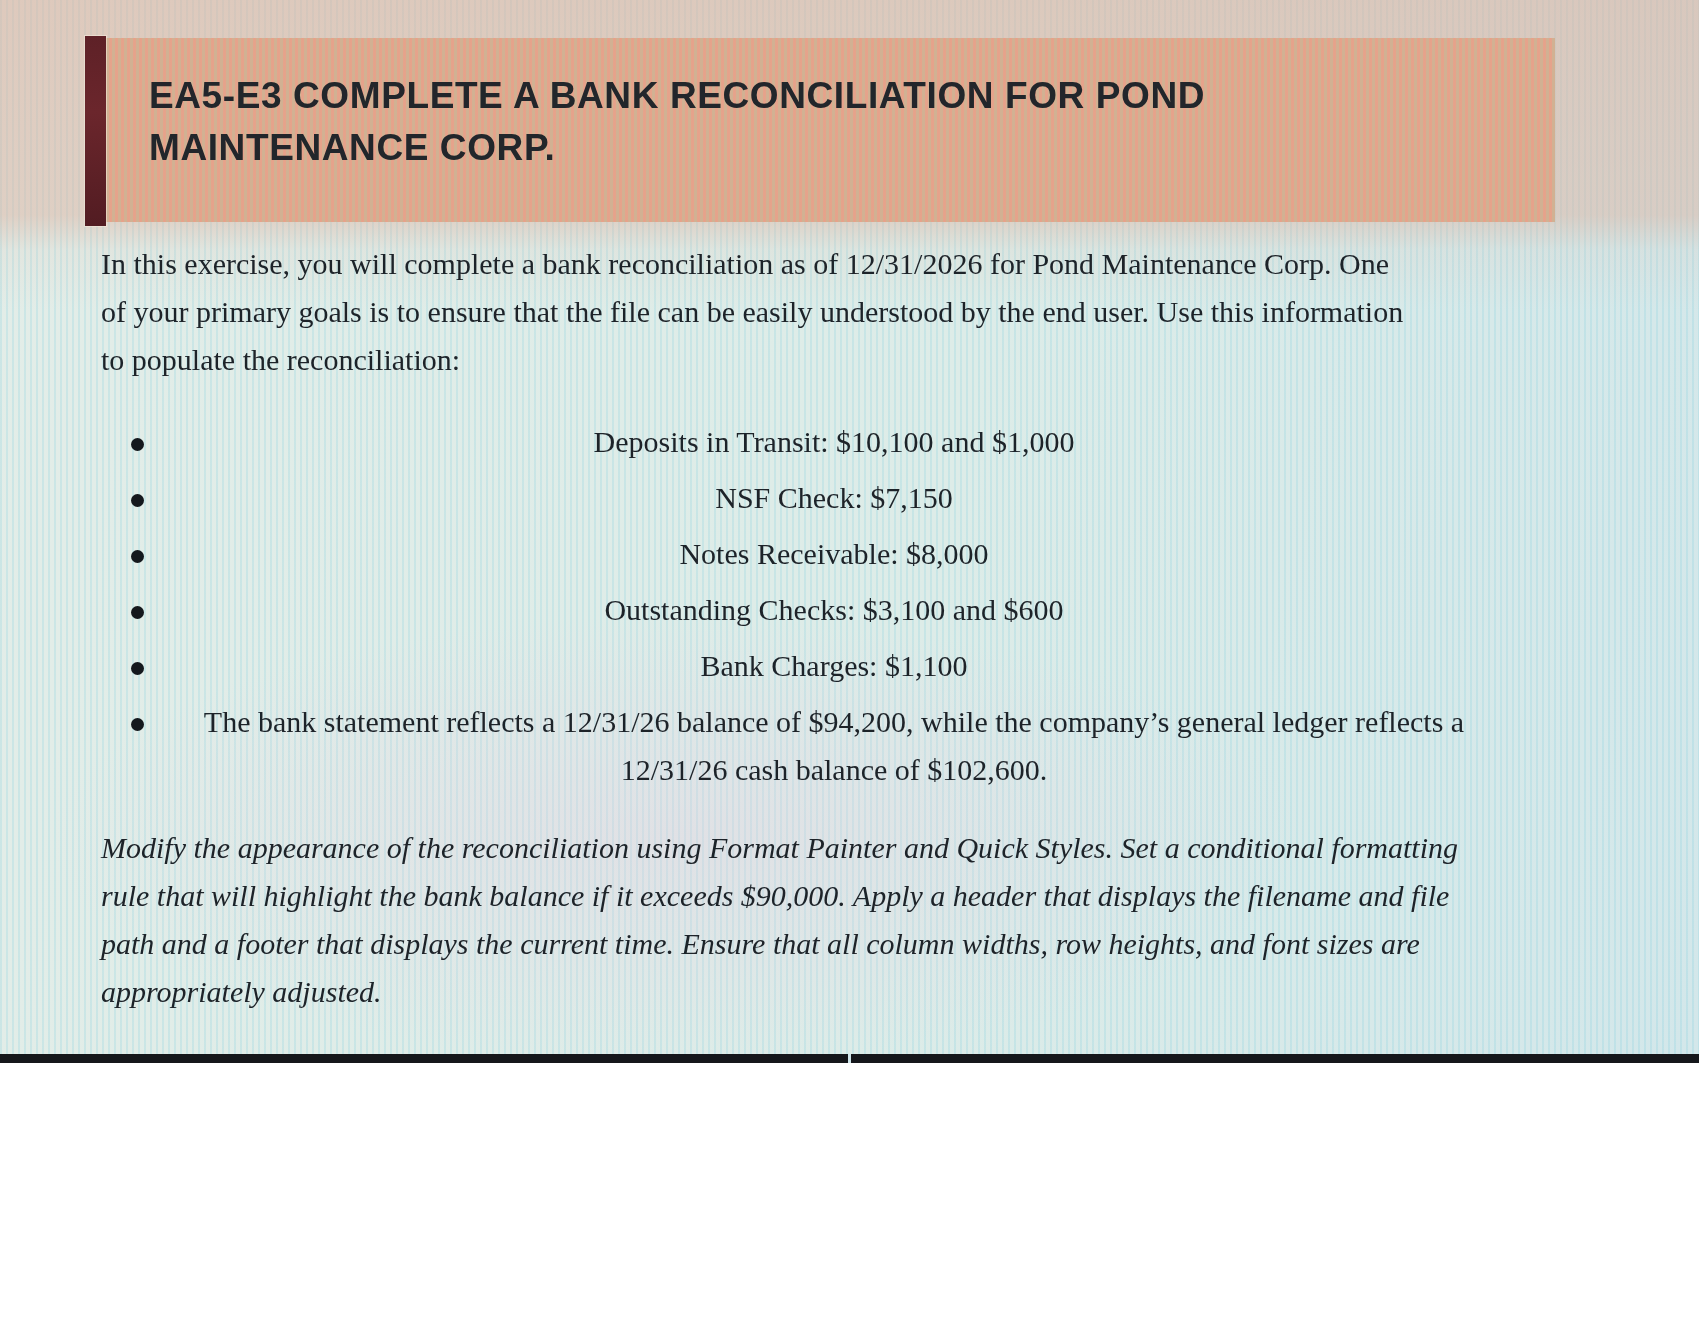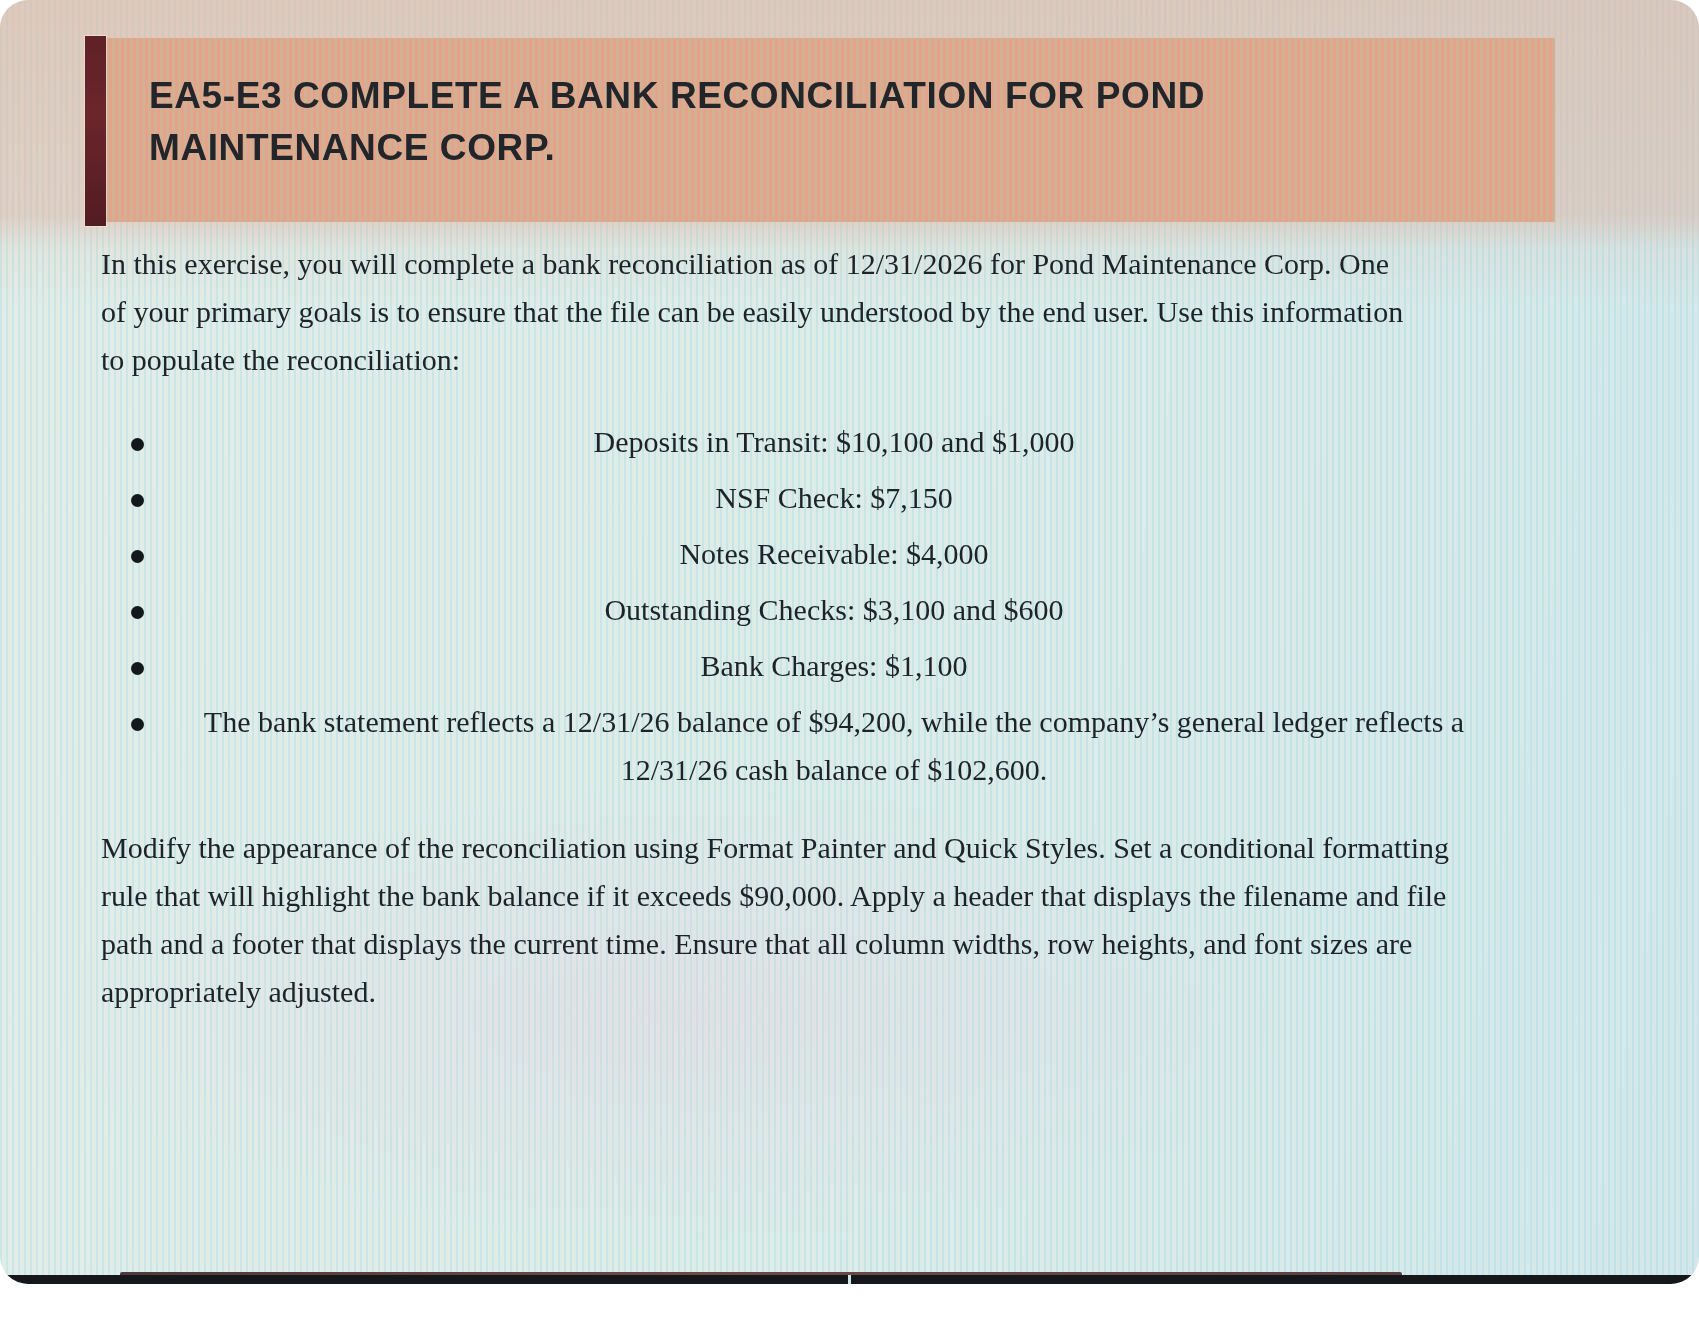--- a/index.html
+++ b/index.html
@@ -3,38 +3,37 @@
 <meta charset="utf-8">
 <style>
   html,body{margin:0;padding:0;}
   body{
     width:1699px;height:1339px;
     font-family:"Liberation Serif", serif;
     overflow:hidden;
   }
   
   .page{
-    position:relative;width:1699px;height:1284px;overflow:hidden;
+    position:relative;width:1699px;height:1063px;overflow:hidden;
     background:
       
       linear-gradient(180deg,
         rgba(219,178,160,0.60) 0px,
         rgba(219,178,160,0.50) 215px,
         rgba(219,178,160,0.12) 250px,
         rgba(219,178,160,0.00) 310px),
       
       radial-gradient(ellipse 900px 320px at 40% 79%,
         rgba(228,204,224,0.35), rgba(228,204,224,0) 70%),
       
       repeating-linear-gradient(90deg,
         rgba(122,205,221,0.22) 0px, rgba(122,205,221,0.22) 2px,
         rgba(250,253,252,0.00) 2px, rgba(250,253,252,0.00) 6px),
       
       linear-gradient(100deg, #e3ede8 0%, #ddecE8 55%, #d3e7ea 100%);
-    border-radius: 28px;
   }
 
   
   .header-band{
     position:absolute;left:85px;top:38px;width:1470px;height:184px;
     background:
       repeating-linear-gradient(90deg,
         rgba(237,156,130,0.55) 0px, rgba(237,156,130,0.55) 3px,
         rgba(193,186,142,0.40) 3px, rgba(193,186,142,0.40) 6px),
       #dcab96;
@@ -74,21 +73,21 @@
     margin:0 0 8px 0;
     max-width:1350px;
     text-align:center;
   }
   .info-list li::before{
     content:"";
     position:absolute;left:-36px;top:20px;
     width:13px;height:13px;border-radius:50%;
     background:#14181d;
   }
-  .closing{margin:30px 0 0 0;max-width:1400px;}
+  .closing{margin:30px 0 0 0;max-width:1400px;font-style:italic;}
 
   
   .divider-line{
     position:absolute;left:120px;top:1272px;width:1282px;height:5px;
     background:linear-gradient(90deg,#4f3a3a,#6b4a48 45%,#5a4140);
     border-radius:2px;
   }
   .screen-bottom-edge{
     position:absolute;left:0;bottom:0;width:1699px;height:9px;
     background:#15171b;
@@ -107,21 +106,21 @@
     <div class="accent-bar"></div>
     <h1 class="title">EA5-E3 COMPLETE A BANK RECONCILIATION FOR POND MAINTENANCE CORP.</h1>
   </div>
 
   <div class="content">
     <p class="intro">In this exercise, you will complete a bank reconciliation as of 12/31/2026 for Pond Maintenance Corp. One of your primary goals is to ensure that the file can be easily understood by the end user. Use this information to populate the reconciliation:</p>
 
     <ul class="info-list">
       <li>Deposits in Transit: $10,100 and $1,000</li>
       <li>NSF Check: $7,150</li>
-      <li>Notes Receivable: $4,000</li>
+      <li>Notes Receivable: $8,000</li>
       <li>Outstanding Checks: $3,100 and $600</li>
       <li>Bank Charges: $1,100</li>
       <li>The bank statement reflects a 12/31/26 balance of $94,200, while the company’s general ledger reflects a 12/31/26 cash balance of $102,600.</li>
     </ul>
 
     <p class="closing">Modify the appearance of the reconciliation using Format Painter and Quick Styles. Set a conditional formatting rule that will highlight the bank balance if it exceeds $90,000. Apply a header that displays the filename and file path and a footer that displays the current time. Ensure that all column widths, row heights, and font sizes are appropriately adjusted.</p>
   </div>
 
   <div class="divider-line"></div>
   <div class="screen-bottom-edge"></div>

